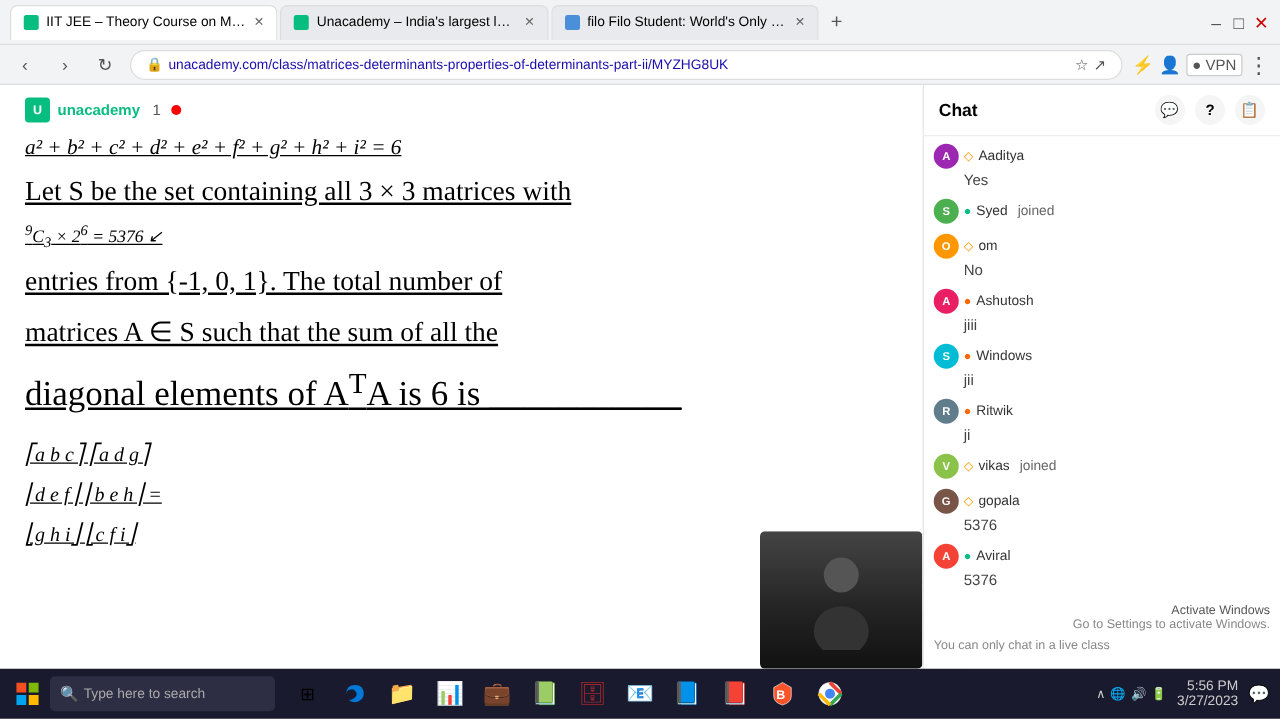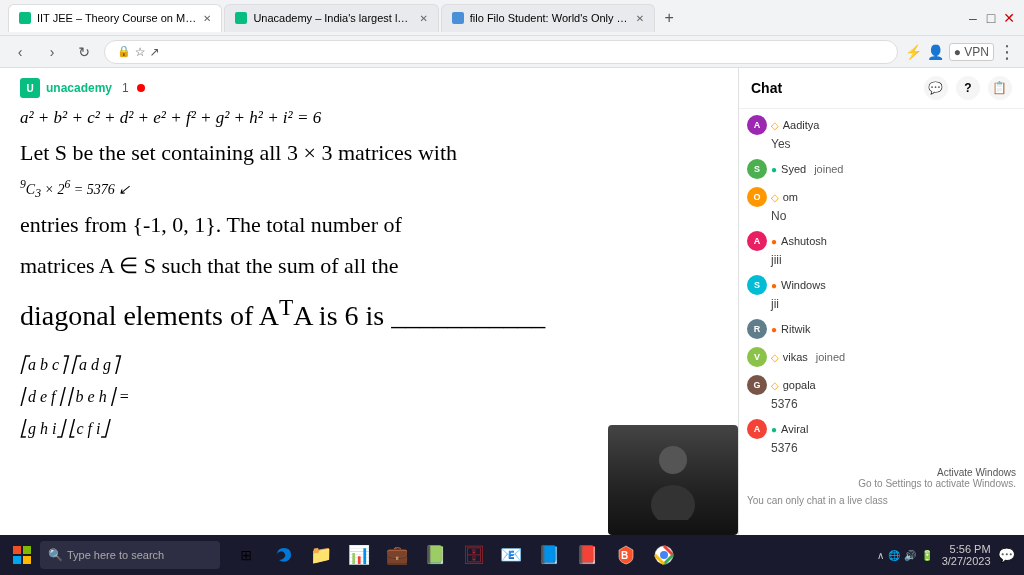--- a/index.html
+++ b/index.html
@@ -268,20 +268,21 @@
     <button class="win-btn" style="color:#c00;">✕</button>
   </div>
 </div>
 
 <div class="address-bar">
   <div class="nav-btn">‹</div>
   <div class="nav-btn">›</div>
   <div class="nav-btn">↻</div>
   <div class="url-bar">
     <span style="font-size:11px;color:#4a4a4a;">🔒</span>
+    <span class="url-text">unacademy.com/class/matrices-determinants-properties-of-determinants-part-ii/MYZHG8UK</span>
     <div class="addr-icons">
       <span class="addr-icon">☆</span>
       <span class="addr-icon">↗</span>
     </div>
   </div>
   <div class="bookmarks">
     <span style="font-size:14px;color:#555;cursor:pointer;">⚡</span>
     <span style="font-size:14px;color:#555;cursor:pointer;">👤</span>
     <span style="font-size:12px;color:#555;cursor:pointer;background:#fff;border:1px solid #ccc;border-radius:3px;padding:1px 4px;">● VPN</span>
     <span style="font-size:18px;color:#555;cursor:pointer;">⋮</span>
@@ -291,21 +292,21 @@
 <div style="display:flex;height:467px;position:relative;">
 
   <div class="lecture-area">
     <div class="unacademy-logo">
       <div class="logo-icon">U</div>
       <span class="logo-text">unacademy</span>
       <span style="font-size:12px;color:#555;margin-left:4px;">1</span>
       <span class="red-dot"></span>
     </div>
 
-    <div style="font-family:'Times New Roman',serif;font-size:17px;line-height:1.6;color:#000;margin-top:2px;">
+    <div style="font-family:'Times New Roman',serif;font-size:17px;line-height:1.6;color:#000;margin-top:2px;text-decoration:underline;">
       <div style="font-style:italic;margin-bottom:4px;">
         <span>a² + b² + c² + d² + e² + f² + g² + h² + i² = 6</span>
       </div>
       <div style="font-size:22px;margin-bottom:6px;">Let S be the set containing all 3 × 3 matrices with</div>
       <div style="font-style:italic;font-size:14px;margin-bottom:2px;">
         <sup>9</sup>C<sub>3</sub> × 2<sup>6</sup> = 5376 ↙
       </div>
       <div style="font-size:22px;margin-bottom:6px;">entries from {-1, 0, 1}. The total number of</div>
       <div style="font-size:22px;margin-bottom:6px;">matrices A ∈ S such that the sum of all the</div>
       <div style="font-size:28px;margin-bottom:10px;">
@@ -389,20 +390,21 @@
         </div>
         <div class="msg-text">jii</div>
       </div>
 
       <div class="chat-msg">
         <div class="chat-user">
           <div class="avatar" style="background:#607d8b;">R</div>
           <span style="color:#ff6600;font-size:10px;">●</span>
           <span class="username">Ritwik</span>
         </div>
+        <div class="msg-text">ji</div>
       </div>
 
       <div class="chat-msg">
         <div class="chat-user">
           <div class="avatar" style="background:#8bc34a;">V</div>
           <span style="color:#f90;font-size:10px;">◇</span>
           <span class="username">vikas</span>
           <span style="font-size:11px;color:#666;margin-left:4px;">joined</span>
         </div>
       </div>

